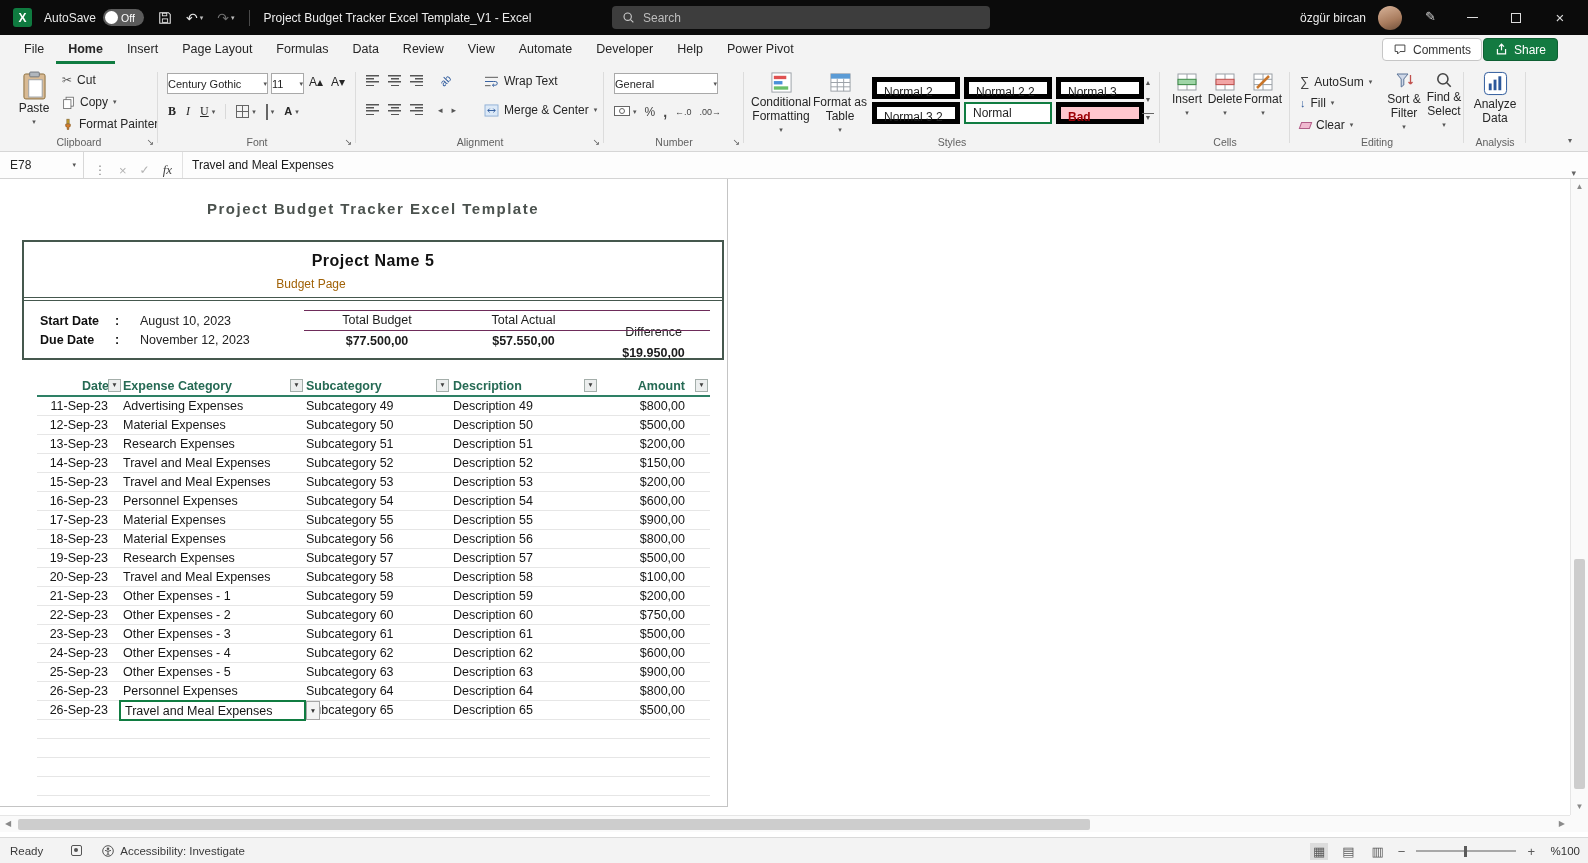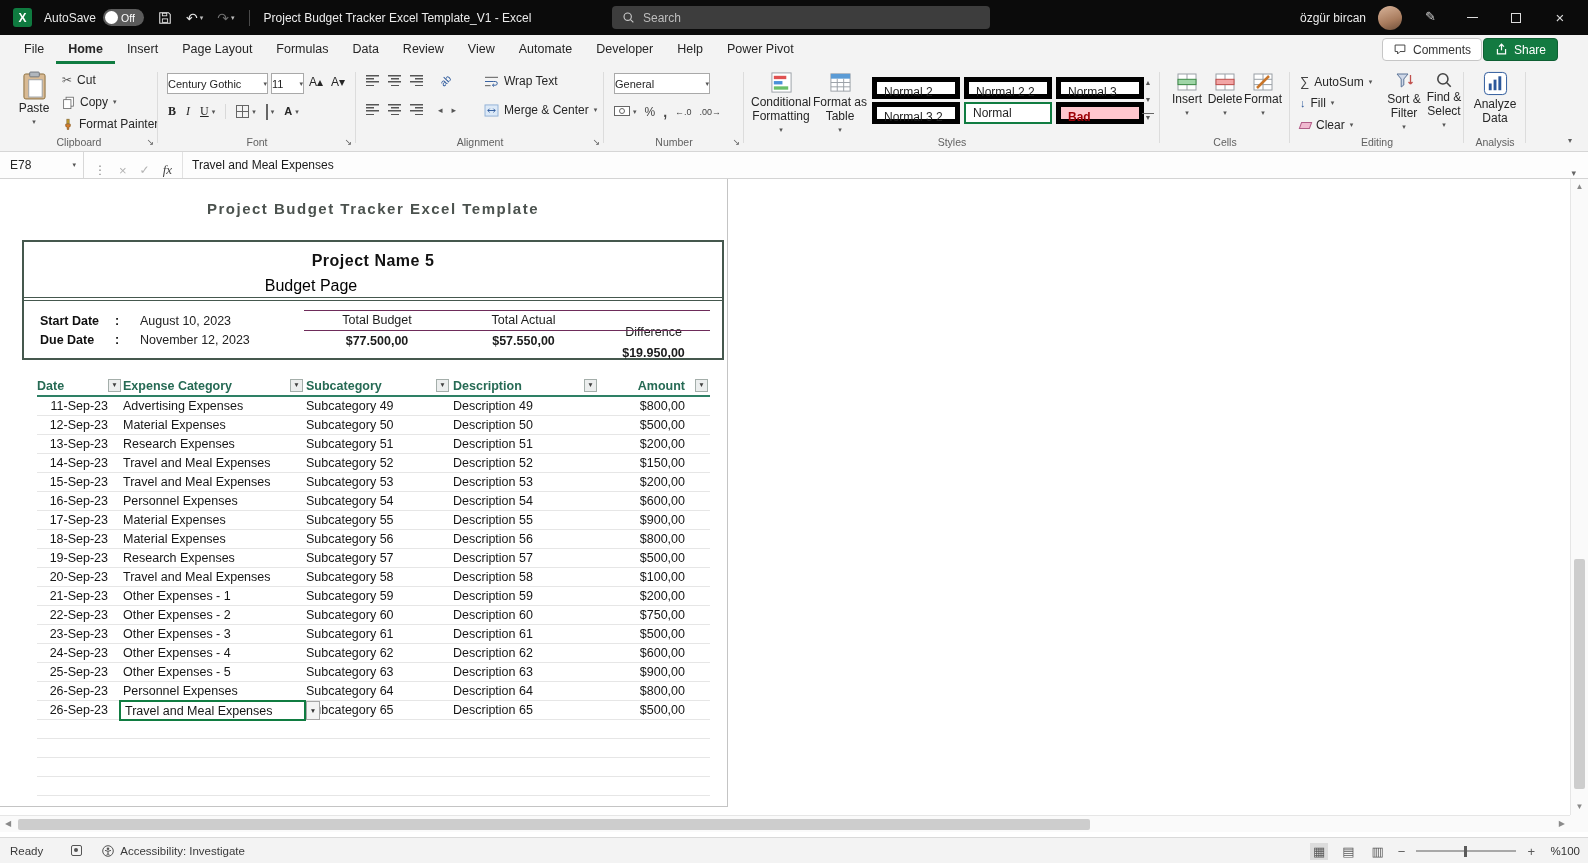--- a/index.html
+++ b/index.html
@@ -75,32 +75,32 @@
   .fx{font-style:italic;font-family:"Liberation Serif",serif;color:#444;font-size:13px;}
   .fml{flex:1;height:100%;border-left:1px solid #e2e2e2;display:flex;align-items:center;padding-left:9px;color:#1a1a1a;}
   .fbar-chevron{margin:0 12px;color:#666;font-size:9px;}
 
   
   .sheet{position:absolute;left:0;top:179px;width:1570px;height:636px;background:#fff;overflow:hidden;}
   .sheet-title{position:absolute;left:22px;top:21px;width:702px;text-align:center;font-size:15px;font-weight:bold;letter-spacing:1.5px;color:#4b524e;}
   .pbox{position:absolute;left:22px;top:61px;width:702px;height:120px;border:2px solid #45584e;}
   .pbox-div{position:absolute;left:22px;top:118px;width:702px;height:4px;border-top:1px solid #45584e;border-bottom:1px solid #45584e;}
   .p-name{position:absolute;left:22px;top:73px;width:702px;text-align:center;font-size:16px;font-weight:bold;color:#121212;letter-spacing:.5px;}
-  .p-sub{position:absolute;left:22px;top:98px;width:578px;text-align:center;font-size:16px;color:#000000;}
+  .p-sub{position:absolute;left:22px;top:98px;width:578px;text-align:center;font-size:12px;color:#a16207;}
   .dlabel{position:absolute;font-size:12.5px;font-weight:bold;color:#111;}
   .dcolon{position:absolute;font-size:12.5px;font-weight:bold;color:#111;}
   .dval{position:absolute;font-size:12.5px;color:#222;}
   .purpleline{position:absolute;left:304px;width:406px;height:1px;background:#6e2c5a;}
   .totrow{position:absolute;left:304px;width:406px;display:flex;font-size:12.5px;color:#1c1c1c;}
   .totrow span{text-align:center;}
   .totrow .c1{width:146px;} .totrow .c2{width:147px;} .totrow .c3{width:113px;margin-top:12px;}
   .totrow.vals{font-weight:bold;}
 
   .thead{position:absolute;left:37px;top:198px;width:673px;height:18px;display:grid;grid-template-columns:86px 183px 147px 130px 102px;font-size:12.5px;font-weight:bold;color:#266a54;line-height:18px;}
-  .h-date{text-align:left;padding-right:14px;}
+  .h-date{text-align:right;padding-right:14px;}
   .h-amt{text-align:right;}
   .thead-line{position:absolute;left:37px;top:216px;width:673px;height:2px;background:#2e8065;}
   .fbtn{position:absolute;top:2px;width:13px;height:13px;background:#eceeee;border:1px solid #a4aeaa;display:flex;align-items:center;justify-content:center;font-size:6.5px;color:#3f3f3f;line-height:1;}
 
   .tbody{position:absolute;left:37px;top:218px;width:673px;}
   .t-row{display:grid;grid-template-columns:86px 183px 147px 130px 102px;height:19px;line-height:18px;border-bottom:1px solid #e6e6e6;font-size:12.5px;color:#161616;}
   .c-date{text-align:right;padding-right:15px;}
   .c-amt{text-align:right;}
   .t-row.sel{position:relative;}
   .sel-box{position:absolute;left:82px;top:-1px;width:187px;height:21px;border:2px solid #107c41;background:#fff;z-index:2;display:flex;align-items:center;padding-left:4px;font-size:12.5px;color:#161616;}
@@ -339,21 +339,21 @@
             <path d="M4 7h8M4 7l2-2M4 7l2 2M12 7l-2-2M12 7l-2 2" stroke="#2b579a" fill="none"></path>
           </svg>
         <span>Merge &amp; Center</span>
         <span class="dd">▾</span>
       </div>
       <span class="launcher">↘</span>
       <div class="glabel">Alignment</div>
     </div>
 
     <div class="rgroup" style="left:604px;width:140px;">
-      <div class="selbox" style="position:absolute;left:10px;top:9px;width:96px;height:21px;">
+      <div class="selbox" style="position:absolute;left:10px;top:9px;width:104px;height:21px;">
         <span>General</span>
         <span class="dd">▾</span>
       </div>
       <div class="srow" style="left:10px;top:40px;gap:8px;">
         <span><svg width="16" height="10" viewBox="0 0 16 10">
               <rect x="0.5" y="0.5" width="15" height="9" fill="#fff" stroke="#666"></rect>
               <circle cx="8" cy="5" r="2.5" fill="none" stroke="#666"></circle>
             </svg></span>
         <span class="dd" style="margin-left:-5px;">▾</span>
         <span style="font-size:12px;color:#444;">%</span>

